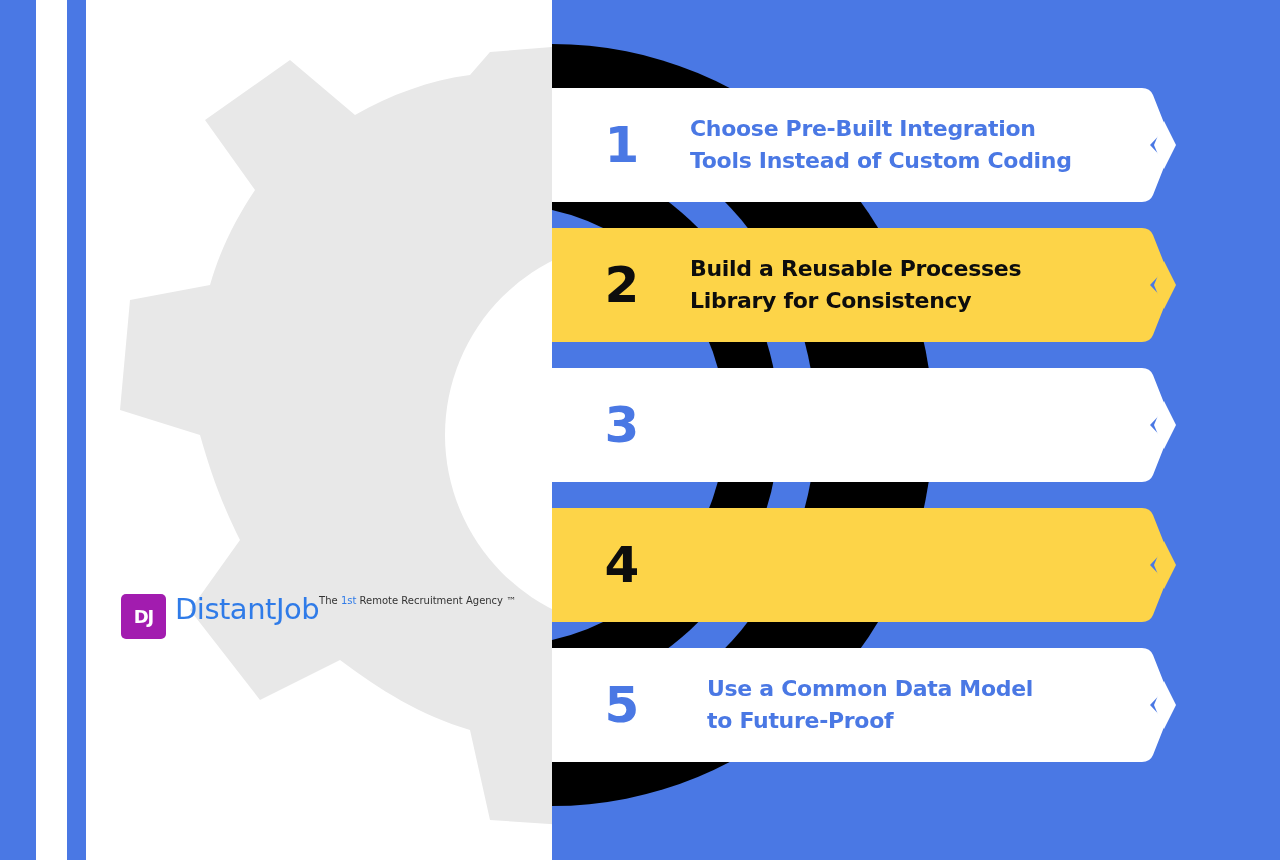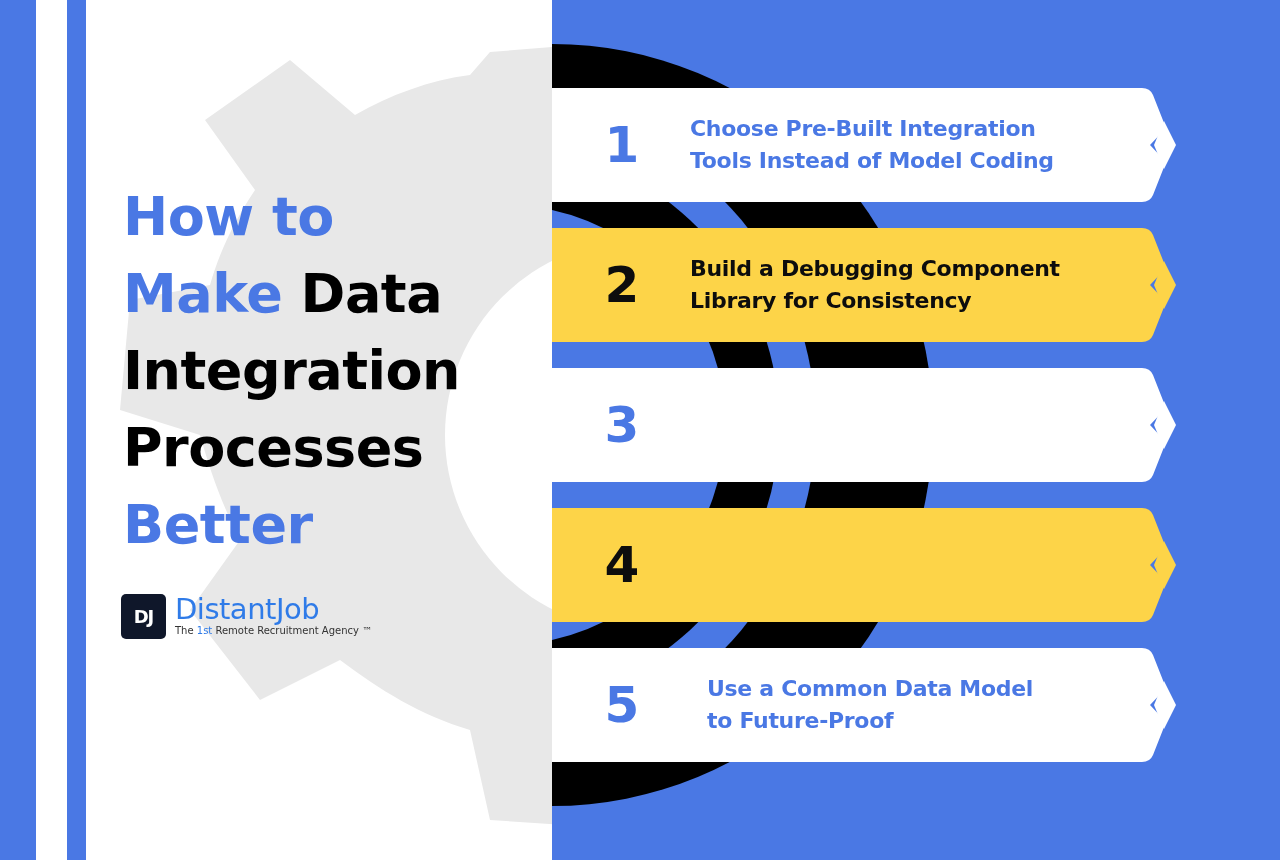--- a/index.html
+++ b/index.html
@@ -20,22 +20,22 @@
     .right-panel { position: absolute; left: 552px; top: 0; width: 728px; height: 860px; background: #4a78e4; overflow: hidden; }
     .right-panel svg { position: absolute; left: 0; top: 0; }
 
     
     .title { position: absolute; left: 123px; top: 178px; width: 420px; font-family: "DejaVu Sans", sans-serif; font-weight: bold; font-size: 54px; line-height: 77px; letter-spacing: -0.5px; color: #000000; }
     .title .blue { color: #4a78e4; }
     .title .line { display: block; white-space: nowrap; }
 
     
     .logo { position: absolute; left: 121px; top: 594px; display: flex; align-items: flex-start; }
-    .logo-mark { width: 45px; height: 45px; background: #0f172a; border-radius: 5px; color: #ffffff; font-family: "DejaVu Sans", sans-serif; font-weight: bold; font-size: 18px; display: flex; align-items: center; justify-content: center; letter-spacing: -1px; }
-    .logo-text { margin-left: 9px; display: flex; flex-direction: column; }
+    .logo-mark { width: 45px; height: 45px; background: #a21caf; border-radius: 5px; color: #ffffff; font-family: "DejaVu Sans", sans-serif; font-weight: bold; font-size: 18px; display: flex; align-items: center; justify-content: center; letter-spacing: -1px; }
+    .logo-text { margin-left: 9px; display: flex; flex-direction: row; }
     .logo-name { font-family: "DejaVu Sans", sans-serif; font-size: 29px; line-height: 30px; color: #2f7be8; letter-spacing: -0.5px; }
     .logo-tag { font-family: "DejaVu Sans", sans-serif; font-weight: normal; font-size: 10px; color: #333333; margin-top: 1px; white-space: nowrap; }
     .logo-tag .hl { color: #2f7be8; }
 
     
     .card { position: absolute; left: 552px; width: 626px; height: 114px; }
     .card svg.shape { position: absolute; left: 0; top: 0; }
     .card .num { position: absolute; left: 40px; top: 0; width: 60px; height: 114px; display: flex; align-items: center; justify-content: center; font-family: "DejaVu Sans", sans-serif; font-weight: bold; font-size: 50px; }
     .card .text { position: absolute; top: 0; height: 114px; display: flex; align-items: center; font-family: "DejaVu Sans", sans-serif; font-weight: bold; font-size: 22px; line-height: 32px; letter-spacing: -0.3px; white-space: pre-line; }
     .card.white .num, .card.white .text { color: #4a78e4; }
@@ -73,53 +73,46 @@
       <path d="M 0 44 A 380 380 0 0 1 0 806 Z" fill="#000000"></path>
 
       <path d="M 0 110 A 320 320 0 0 1 0 740 Z" fill="#4a78e4"></path>
 
       <path d="M 0 150 A 280 280 0 0 1 0 700 Z" fill="#000000"></path>
 
       <path d="M 0 210 A 220 220 0 0 1 0 640 Z" fill="#4a78e4"></path>
     </svg>
   </div>
 
-  <div class="title">
-    <span class="line blue">How to</span>
-    <span class="line"><span class="blue">Make</span><span> Data</span></span>
-    <span class="line">Integration</span>
-    <span class="line">Processes</span>
-    <span class="line blue">Better</span>
-  </div>
 
   <div class="logo">
     <div class="logo-mark">DJ</div>
     <div class="logo-text">
       <span class="logo-name">DistantJob</span>
       <span class="logo-tag"><span>The </span><span class="hl">1st</span><span> Remote Recruitment Agency ™</span></span>
     </div>
   </div>
 
   <div class="card white" style="top:88px;">
     <svg class="shape" width="626" height="114" viewBox="0 0 626 114">
       <path d="M 0 0 L 590 0 Q 598 0 601 7 L 614 40 L 598 57 L 614 74 L 601 107 Q 598 114 590 114 L 0 114 Z" fill="#ffffff"></path>
       <path d="M 602 57 L 612 33 L 624 57 L 612 81 Z" fill="#ffffff"></path>
     </svg>
     <div class="num">1</div>
     <div class="text" style="left:138px;">Choose Pre-Built Integration
-Tools Instead of Model Coding</div>
+Tools Instead of Custom Coding</div>
   </div>
 
   <div class="card yellow" style="top:228px;">
     <svg class="shape" width="626" height="114" viewBox="0 0 626 114">
       <path d="M 0 0 L 590 0 Q 598 0 601 7 L 614 40 L 598 57 L 614 74 L 601 107 Q 598 114 590 114 L 0 114 Z" fill="#fdd448"></path>
       <path d="M 602 57 L 612 33 L 624 57 L 612 81 Z" fill="#fdd448"></path>
     </svg>
     <div class="num">2</div>
-    <div class="text" style="left:138px;">Build a Debugging Component
+    <div class="text" style="left:138px;">Build a Reusable Processes
 Library for Consistency</div>
   </div>
 
   <div class="card white" style="top:368px;">
     <svg class="shape" width="626" height="114" viewBox="0 0 626 114">
       <path d="M 0 0 L 590 0 Q 598 0 601 7 L 614 40 L 598 57 L 614 74 L 601 107 Q 598 114 590 114 L 0 114 Z" fill="#ffffff"></path>
       <path d="M 602 57 L 612 33 L 624 57 L 612 81 Z" fill="#ffffff"></path>
     </svg>
     <div class="num">3</div>
   </div>

